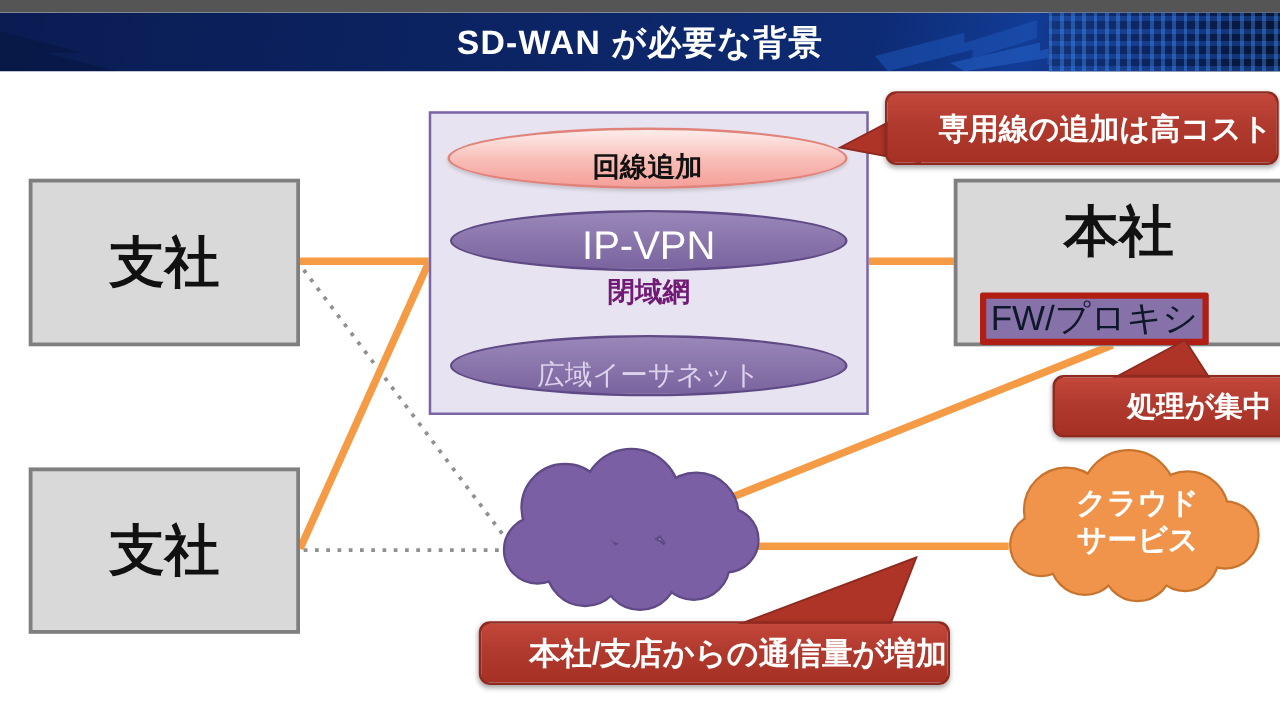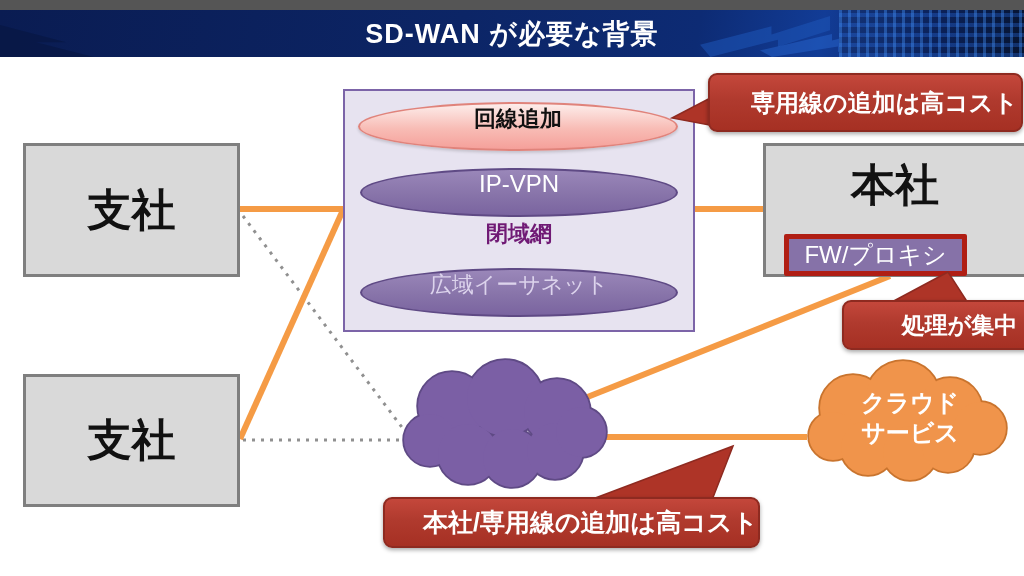--- a/index.html
+++ b/index.html
@@ -63,33 +63,33 @@
   .cloud-orange-fill{fill:var(--cloud-orange);stroke:none;}
   .tail{fill:#AE3427;stroke:var(--callout-red-dark);stroke-width:1.5;}
 
   
   .gray-box{position:absolute;background:var(--gray-box);border:3px solid #7F7F7F;z-index:2;
     display:flex;align-items:center;justify-content:center;}
   .big-label{font-size:44px;font-weight:bold;color:#111;}
 
   .closed-box{position:absolute;left:343px;top:79px;width:352px;height:243px;
     background:var(--lavender-bg);border:2.5px solid #7C64A8;z-index:2;}
-  .ellipse{position:absolute;border-radius:50%;display:flex;align-items:flex-start;justify-content:center;}
+  .ellipse{position:absolute;border-radius:50%;display:flex;align-items:flex-end;justify-content:center;}
   .ellipse-pink{background:linear-gradient(180deg,#FDEDEB 0%,#F8BCB5 55%,var(--pink-fill) 100%);
     border:2px solid #E0837B;color:#111;font-weight:bold;font-size:22px;box-shadow:0 2px 3px rgba(0,0,0,.15);}
   .ellipse-purple{background:linear-gradient(180deg,#9A87B9 0%,var(--purple-fill) 60%,#7A64A0 100%);
-    border:2.5px solid var(--purple-dark);color:#FFFFFF;font-size:24px;}
+    border:2.5px solid var(--purple-dark);color:#FFFFFF;font-size:32px;}
   .ellipse-purple.dim{color:#DCD3EC;font-size:22px;}
   .closed-label{position:absolute;left:0;top:128px;width:100%;text-align:center;
     font-size:22px;font-weight:bold;color:#701a75;font-family:Liberation Serif, serif;}
 
   .fw-wrap{position:absolute;left:18px;top:88px;width:183px;height:42px;
     border:5px solid var(--fw-border-red);background:var(--purple-fill);border-radius:2px;
     display:flex;align-items:center;justify-content:center;}
-  .fw-text{color:#ffffff;font-size:24px;}
+  .fw-text{color:#0f172a;font-size:28px;}
 
   
   .callout{position:absolute;z-index:4;border-radius:9px;border:2px solid var(--callout-red-dark);
     background:linear-gradient(180deg,#C4473B 0%,var(--callout-red) 45%,#A63023 100%);
     color:#FFFFFF;font-weight:bold;display:flex;align-items:center;justify-content:center;
     box-shadow:0 2px 4px rgba(0,0,0,.35);padding-left:38px;}
   .co-highcost{left:708px;top:63px;width:315px;height:59px;font-size:24px;}
   .co-processing{left:842px;top:290px;width:197px;height:50px;font-size:23px;}
   .co-traffic{left:383px;top:487px;width:377px;height:51px;font-size:25px;}
 
@@ -207,17 +207,17 @@
     <polygon class="tail" points="733,436 590,490 712,490"></polygon>
   </svg>
 
   <div class="callout co-highcost">
     <span>専用線の追加は高コスト</span>
   </div>
   <div class="callout co-processing">
     <span>処理が集中</span>
   </div>
   <div class="callout co-traffic">
-    <span>本社/専用線の追加は高コスト</span>
+    <span>本社/支店からの通信量が増加</span>
   </div>
 
 
 </div>
 
 </body></html>

